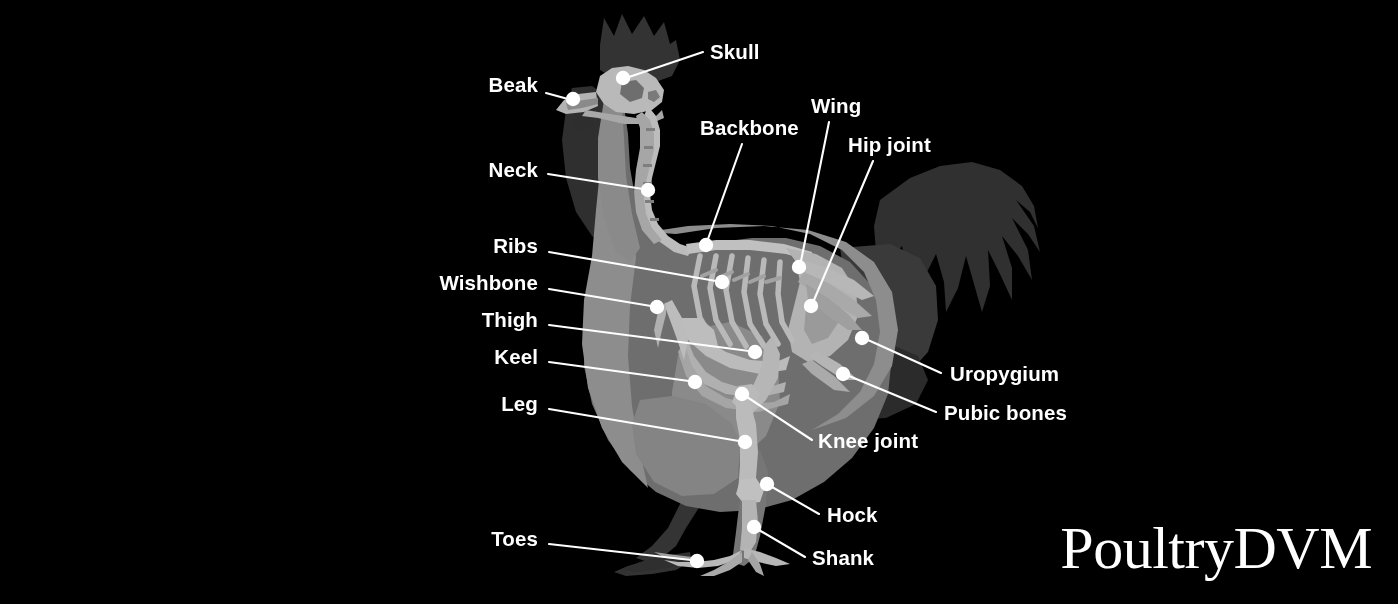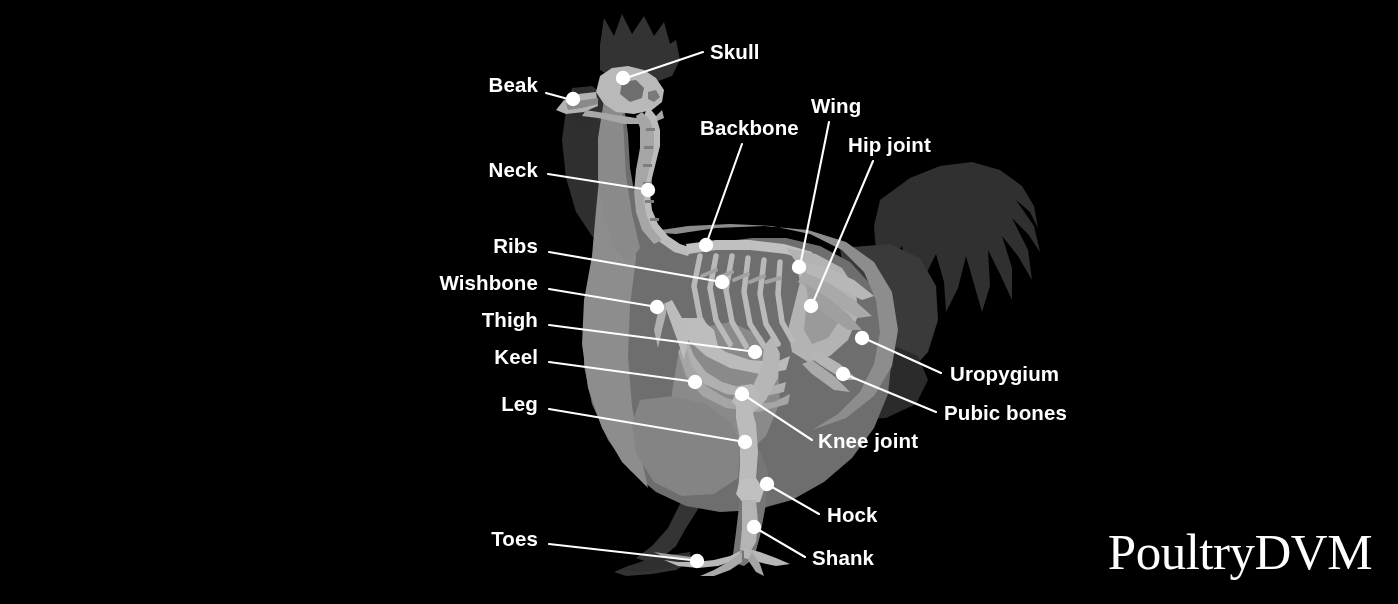--- a/index.html
+++ b/index.html
@@ -42,21 +42,21 @@
     fill: none;
   }
   .anchor-dot {
     fill: #ffffff;
   }
   .brand-wordmark {
     position: absolute;
     right: 26px;
     bottom: 14px;
     font-family: "Liberation Serif", "DejaVu Serif", serif;
-    font-size: 51px;
+    font-size: 60px;
     font-weight: 400;
     color: #ffffff;
     letter-spacing: -0.5px;
     line-height: 1;
     white-space: nowrap;
   }
 </style>
 </head>
 <body>
 

